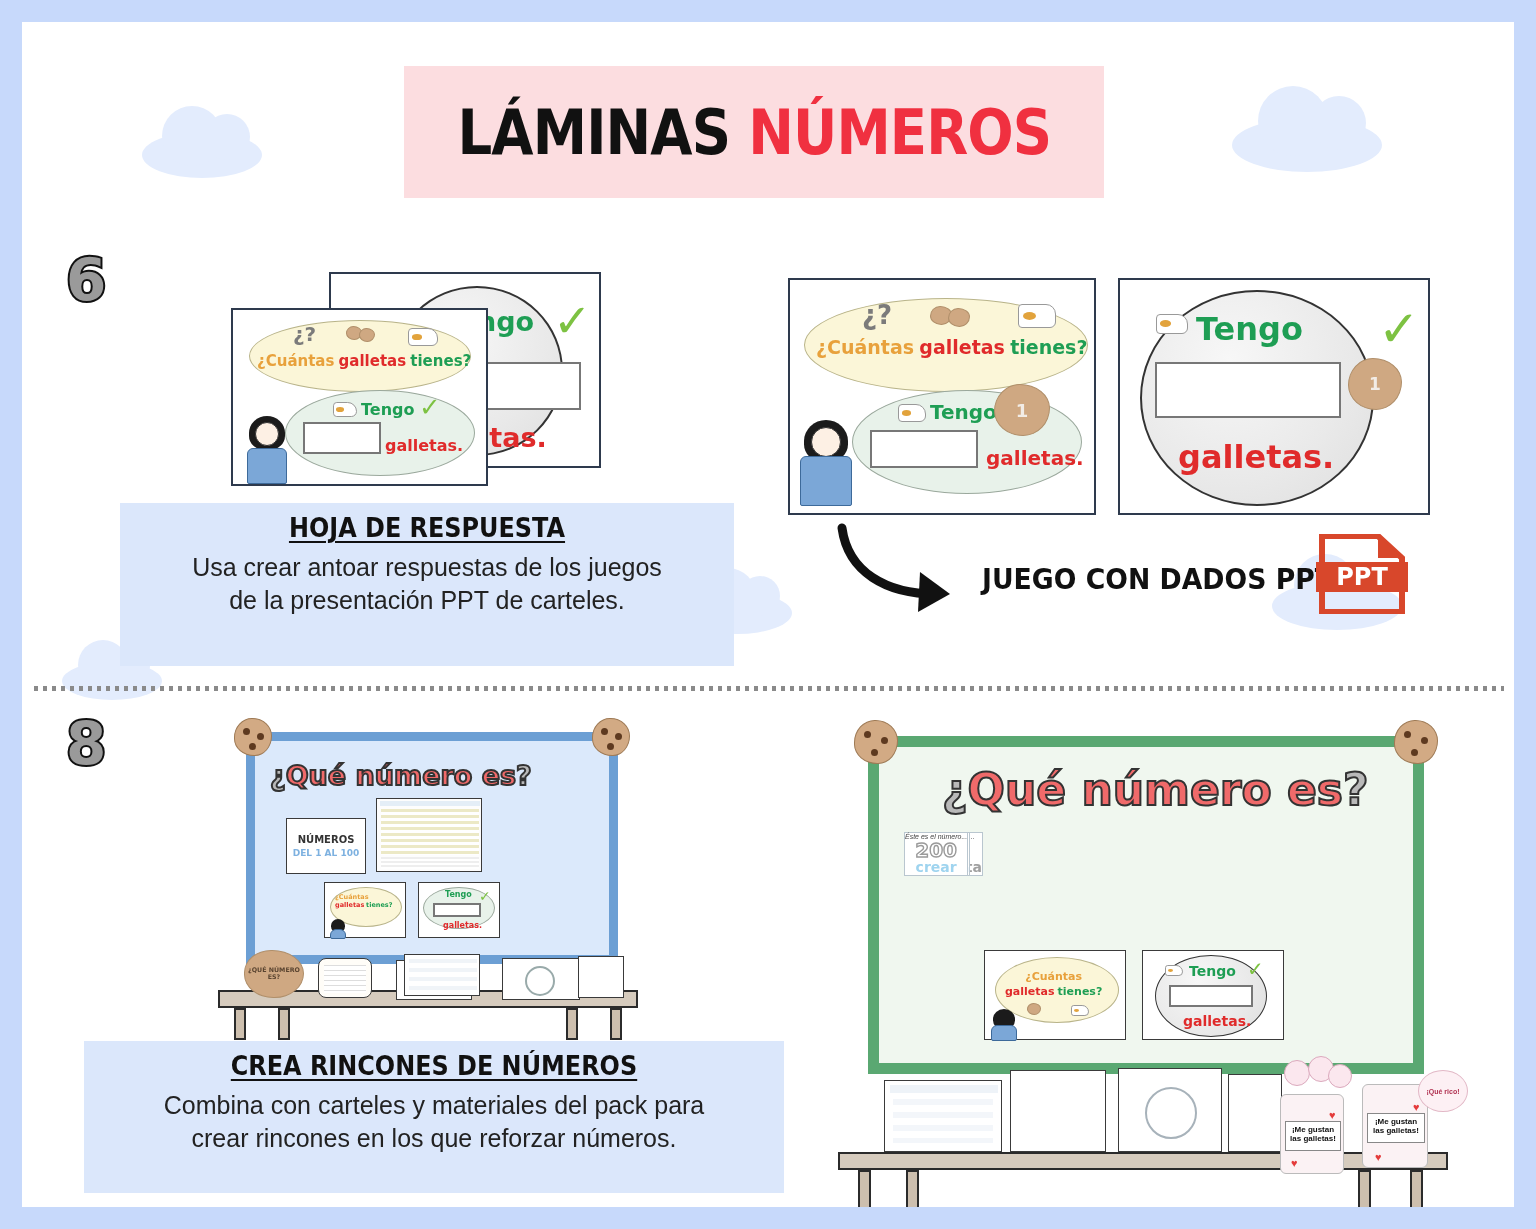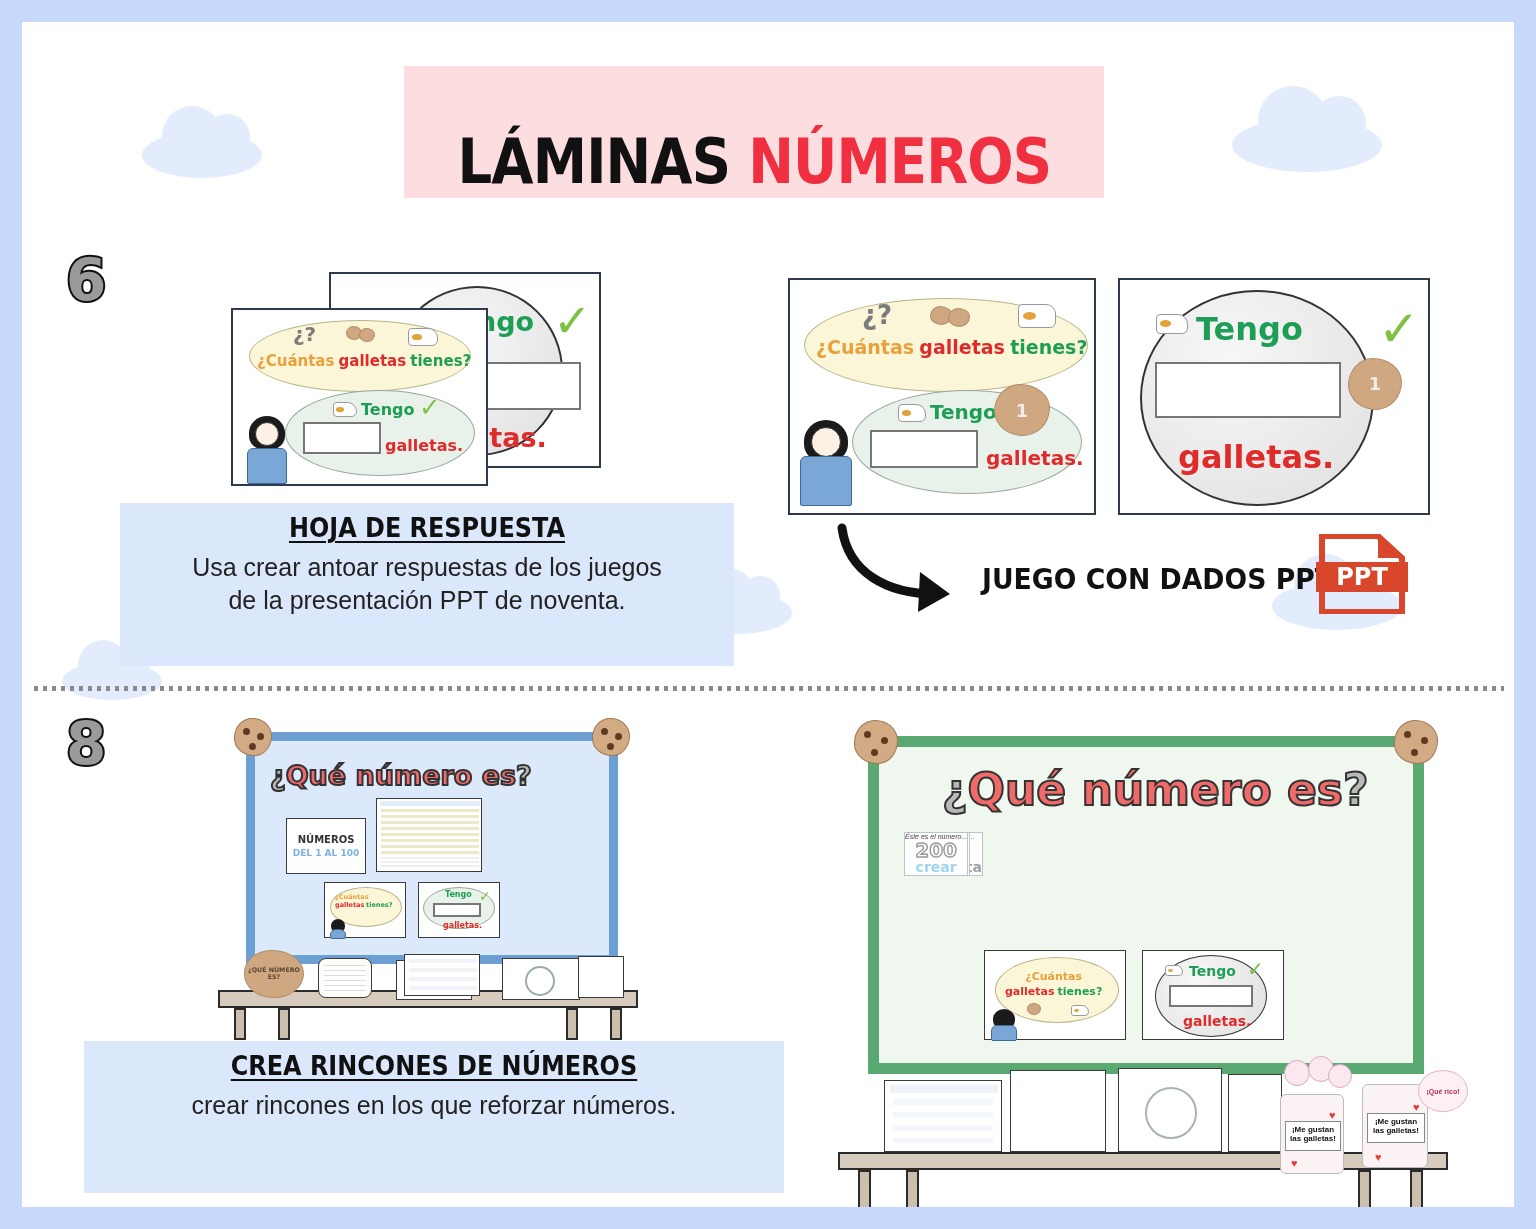--- a/index.html
+++ b/index.html
@@ -31,21 +31,21 @@
   .cloud.c4 { width:130px; height:48px; left:1250px; top:560px; }
   .cloud.c4:before { width:62px; height:62px; left:22px; top:-28px; }
   .cloud.c4:after  { width:46px; height:46px; left:70px; top:-18px; }
   .cloud.c5 { width:100px; height:38px; left:40px; top:640px; }
   .cloud.c5:before { width:50px; height:50px; left:16px; top:-22px; }
   .cloud.c5:after  { width:36px; height:36px; left:52px; top:-14px; }
 
   
   .title-banner {
     position:absolute; left:382px; top:44px; width:700px; height:132px;
-    background:#fcdde0; display:flex; align-items:flex-end; justify-content:center;
+    background:#fcdde0; display:flex; align-items:center; justify-content:center;
   }
   .title-text { font-size:62px; font-weight:bold; letter-spacing:-1px;
     font-family:"DejaVu Sans", sans-serif; white-space:nowrap;
     transform:scaleX(0.88); transform-origin:center; }
   .t-black { color:#111; }
   .t-red { color:#f03040; }
 
   
   .section-num {
     position:absolute; font-size:58px; font-weight:bold;
@@ -194,21 +194,21 @@
 
     <div class="kid-hair" style="left:16px; top:106px; width:36px;height:34px;"></div>
     <div class="kid-head" style="left:22px; top:112px; width:24px;height:24px;"></div>
     <div class="kid-body" style="left:14px; top:138px; width:40px;height:36px;"></div>
   </div>
 
   <div class="info-box" id="box6">
     <div class="info-title">HOJA DE RESPUESTA</div>
     <div class="info-body">
       <div>Usa crear antoar respuestas de los juegos</div>
-      <div>de la presentación PPT de noventa.</div>
+      <div>de la presentación PPT de carteles.</div>
     </div>
   </div>
 
   <div class="card" style="left:766px; top:256px; width:308px; height:237px;">
     <div class="bubble-yellow" style="left:14px; top:18px; width:284px; height:94px;"></div>
     <div class="t-q" style="position:absolute; left:72px; top:20px; font-size:26px;">¿?</div>
     <div class="cookie" style="left:140px; top:26px; width:22px;height:19px;"></div>
     <div class="cookie" style="left:158px; top:28px; width:22px;height:19px;"></div>
     <div class="hand" style="left:228px; top:24px; width:38px;height:24px;">
         <span class="coin"></span>
@@ -330,20 +330,21 @@
       repeating-linear-gradient(to bottom,#f0f4f8 0 4px,#fff 4px 9px);"></div>
   </div>
   <div class="sheet" style="left:480px; top:936px; width:78px; height:42px;">
     <div style="position:absolute;left:22px;top:7px;width:30px;height:30px;border:2px solid #9aa;border-radius:50%;"></div>
   </div>
   <div class="sheet" style="left:556px; top:934px; width:46px; height:42px;"></div>
 
   <div class="info-box" id="box8">
     <div class="info-title">CREA RINCONES DE NÚMEROS</div>
     <div class="info-body">
+      <div>Combina con carteles y materiales del pack para</div>
       <div>crear rincones  en los que reforzar números.</div>
     </div>
   </div>
 
   <div class="board" style="left:846px; top:714px; width:556px; height:338px;">
     <div style="position:absolute; inset:0; background:#f0f7ef; border:11px solid #5aa872;"></div>
     <div class="corner-cookie" style="left:-14px; top:-16px; width:44px;height:44px;">
       <i style="left:9px;top:10px;"></i>
         <i style="left:26px;top:16px;"></i>
         <i style="left:16px;top:28px;"></i>

